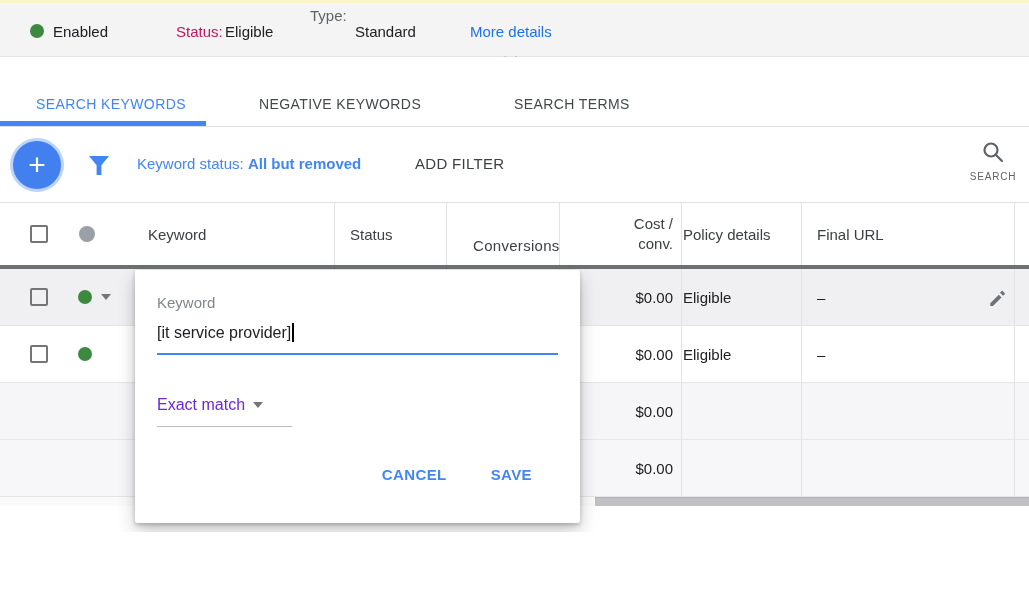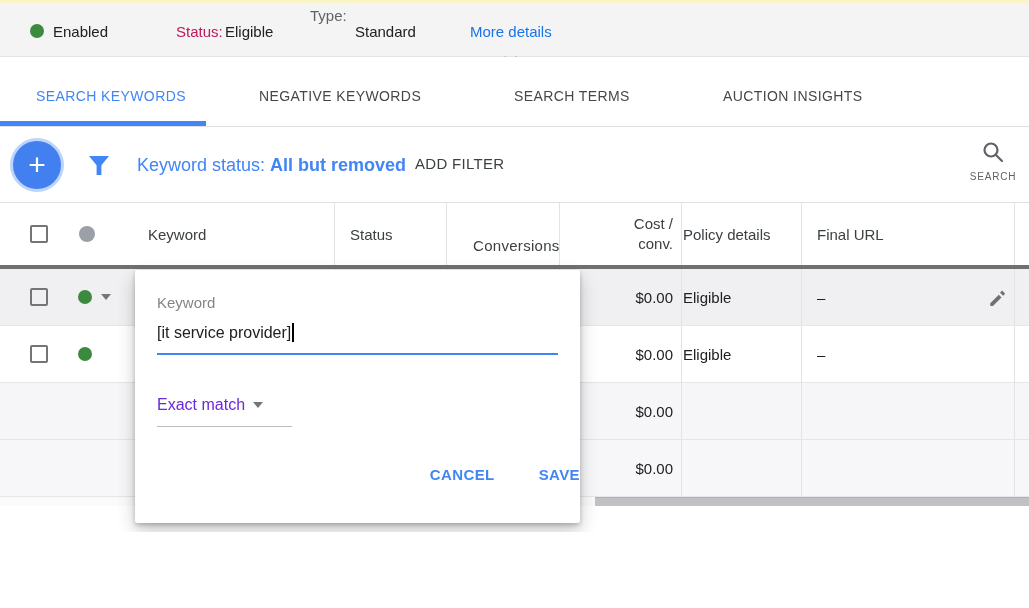--- a/index.html
+++ b/index.html
@@ -16,30 +16,30 @@
   .tb-enabled { position:absolute; left:53px; top:20px; color:#202124; }
   .tb-status-k { position:absolute; left:167px; top:20px; color:#be185d;margin-left:9px; }
   .tb-status-v { position:absolute; left:225px; top:20px; color:#202124; }
   .tb-type-k { position:absolute; left:310px; top:4px; color:#5f6368; }
   .tb-type-v { position:absolute; left:355px; top:20px; color:#202124; }
   .more-details { position:absolute; left:470px; top:20px; color:#1a73e8; font-weight:500; cursor:pointer; display:flex; align-items:center; gap:14px;flex-direction:column; }
   .more-details svg { margin-top:2px; }
 
   
   .tabs { position:absolute; left:0; top:57px; width:1029px; height:70px; background:#fff; border-bottom:1px solid #e0e0e0; }
-  .tab { position:absolute; top:4px; height:100%; display:flex; align-items:center; font-size:14px; letter-spacing:.4px; color:#45484b; cursor:pointer; }
+  .tab { position:absolute; top:12px; height:100%; display:flex; align-items:center; font-size:14px; letter-spacing:.4px; color:#45484b; cursor:pointer; }
   .tab.active { color:#4285f4; }
   .tab-1 { left:36px; } .tab-2 { left:259px; } .tab-3 { left:514px; } .tab-4 { left:723px; }
   .tab-underline { position:absolute; left:0; bottom:0; width:206px; height:5px; background:#4285f4; }
 
   
   .toolbar { position:absolute; left:0; top:127px; width:1029px; height:76px; background:#fff; border-bottom:1px solid #e0e0e0; }
   .fab { position:absolute; left:13px; top:14px; width:48px; height:48px; border-radius:50%; background:#4180ee; box-shadow:0 0 0 3px rgba(66,133,244,.35); color:#fff; display:flex; align-items:center; justify-content:center; font-size:30px; font-weight:300; cursor:pointer; line-height:1; }
   .funnel { position:absolute; left:88px; top:28px; cursor:pointer; }
-  .filter-chip { position:absolute; left:137px; top:28px; font-size:18px; color:#4285f4; cursor:pointer; }
+  .filter-chip { position:absolute; left:137px; top:28px; font-size:15px; color:#4285f4; cursor:pointer; }
   .filter-chip b { font-weight:700; }
   .add-filter { position:absolute; left:415px; top:28px; font-size:15px; letter-spacing:.3px; color:#3c4043; cursor:pointer; }
   .search-box { position:absolute; right:12px; top:13px; width:48px; display:flex; flex-direction:column; align-items:center; cursor:pointer; }
   .search-box .lbl { margin-top:7px; font-size:10px; letter-spacing:.8px; color:#5f6368; }
 
   
   .thead { position:absolute; left:0; top:203px; width:1029px; height:62px; background:#fff; font-size:15px; color:#3c4043; }
   .row { position:absolute; left:0; width:1029px; height:57px; border-bottom:1px solid #e6e6e9; font-size:15px; color:#202124; }
   .row-1 { top:269px; background:#f0f0f2; }
   .row-2 { top:326px; background:#ffffff; }
@@ -74,21 +74,21 @@
   .footer { position:absolute; left:0; top:578px; width:1029px; height:30px; background:#f1f1f1; border-top:1px solid #cccccc; }
 
   
   .dialog { position:absolute; left:135px; top:270px; width:445px; height:253px; background:#fff; border-radius:2px; box-shadow:0 2px 4px rgba(0,0,0,.22), 0 8px 18px rgba(0,0,0,.22); z-index:10; }
   .dlg-label { position:absolute; left:22px; top:24px; font-size:15px; color:#80868b; }
   .dlg-value { position:absolute; left:22px; top:53px; font-size:16px; color:#202124; display:flex; align-items:center; cursor:text; }
   .caret { display:inline-block; width:1.5px; height:19px; background:#000; margin-left:1px; }
   .dlg-underline-blue { position:absolute; left:22px; top:83px; width:401px; height:2px; background:#4285f4; }
   .dlg-match { position:absolute; left:22px; top:126px; font-size:16px; color:#6d28d9; display:flex; align-items:center; gap:8px; cursor:pointer; }
   .dlg-underline-gray { position:absolute; left:22px; top:156px; width:135px; height:1px; background:#bdbdbd; }
-  .dlg-buttons { position:absolute; left:0; top:196px; width:100%; display:flex; justify-content:flex-end; gap:44px; }
+  .dlg-buttons { position:absolute; left:0; top:196px; width:100%; display:flex; justify-content:flex-end; gap:44px; padding-right:48px; }
   .dlg-btn { font-size:15px; font-weight:700; letter-spacing:.4px; color:#4285f4; cursor:pointer; }
 </style>
 </head>
 <body>
 
 <div class="screen">
 
   <div class="notice-strip"></div>
 
   <header class="topbar">
@@ -103,21 +103,20 @@
       <svg width="15" height="10" viewBox="0 0 15 10">
           <polyline points="2,2 7.5,8 13,2" fill="none" stroke="#1a73e8" stroke-width="2.6" stroke-linecap="round" stroke-linejoin="round"></polyline>
         </svg>
     </span>
   </header>
 
   <nav class="tabs">
     <span class="tab tab-1 active">SEARCH KEYWORDS</span>
     <span class="tab tab-2">NEGATIVE KEYWORDS</span>
     <span class="tab tab-3">SEARCH TERMS</span>
-    <span class="tab tab-4">AUCTION INSIGHTS</span>
     <span class="tab-underline"></span>
   </nav>
 
   <div class="toolbar">
     <div class="fab">
         <span>+</span>
       </div>
     <svg class="funnel" width="22" height="21" viewBox="0 0 22 21">
         <path d="M1 1h20l-7.6 9.2V20h-4.8v-9.8z" fill="#4285f4"></path>
       </svg>

